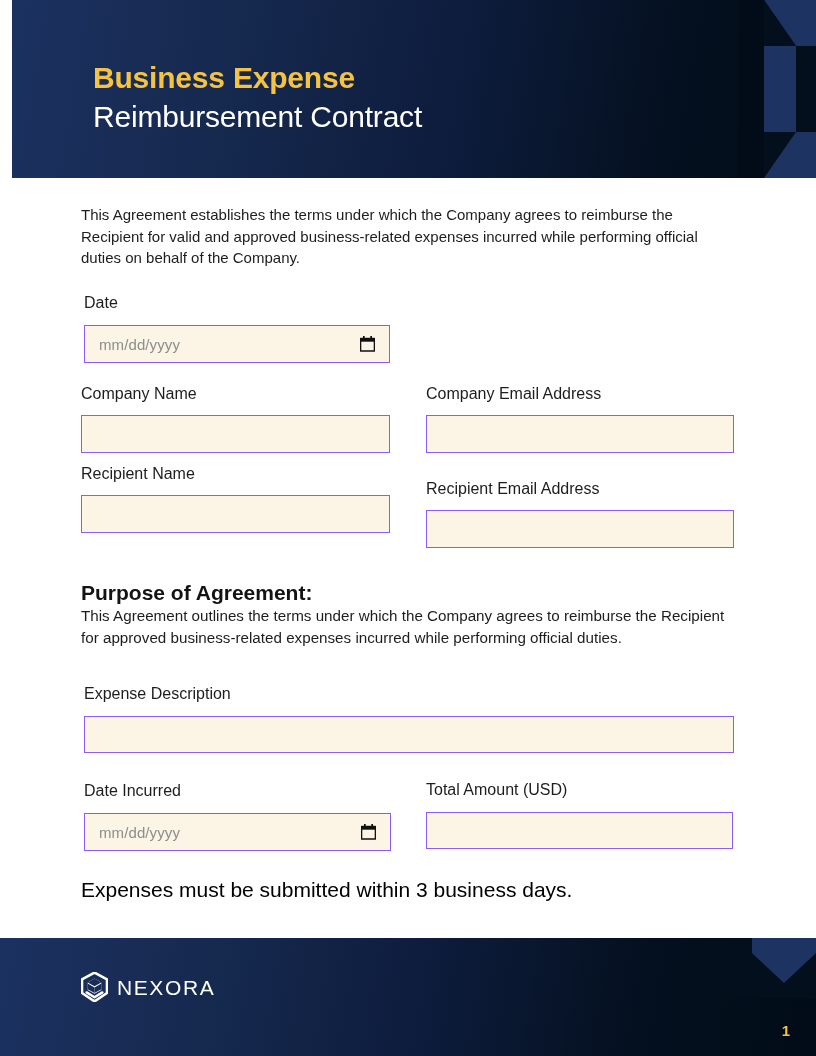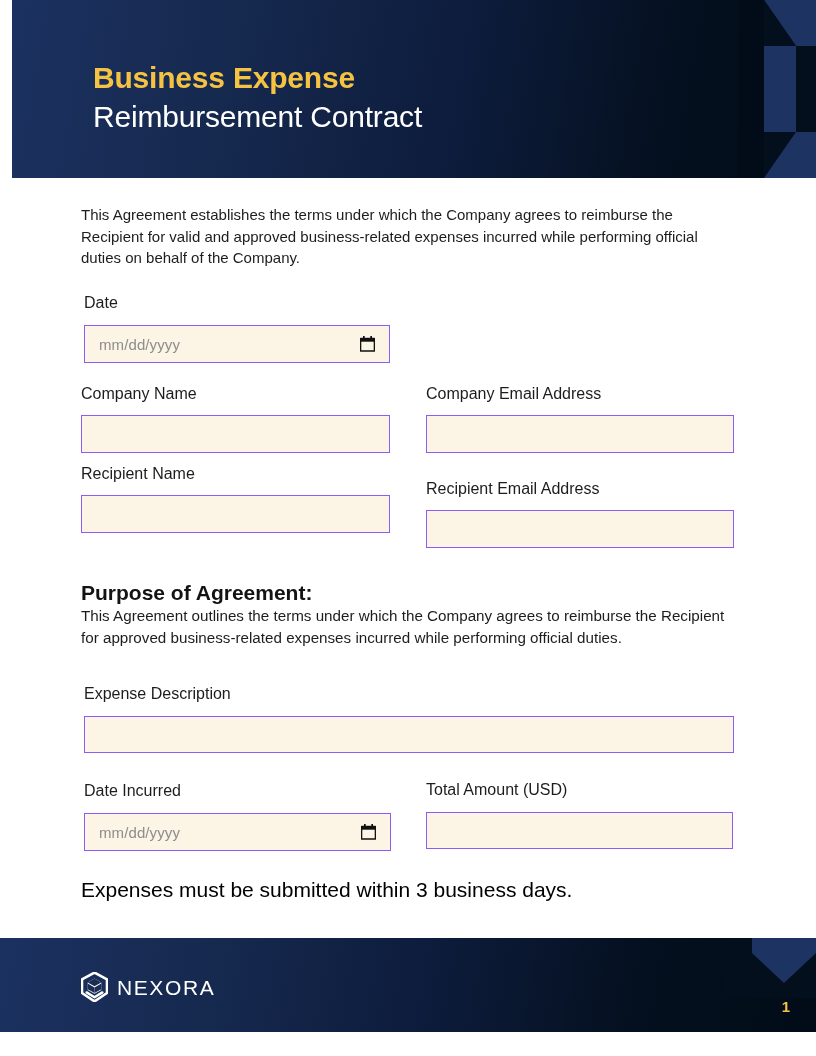--- a/index.html
+++ b/index.html
@@ -142,21 +142,21 @@
     font-size: 21px;
     color: #000000;
   }
 
   
   .footer {
     position: absolute;
     left: 0;
     top: 938px;
     width: 816px;
-    height: 94px;
+    height: 118px;
     background: linear-gradient(100deg, #1b3160 0%, #16294f 26%, #0d1c3c 52%, #04101f 78%, #020c18 100%);
     overflow: hidden;
   }
 
   .footer-pattern {
     position: absolute;
     right: 0; top: 0;
     width: 90px;
     height: 60px;
   }

